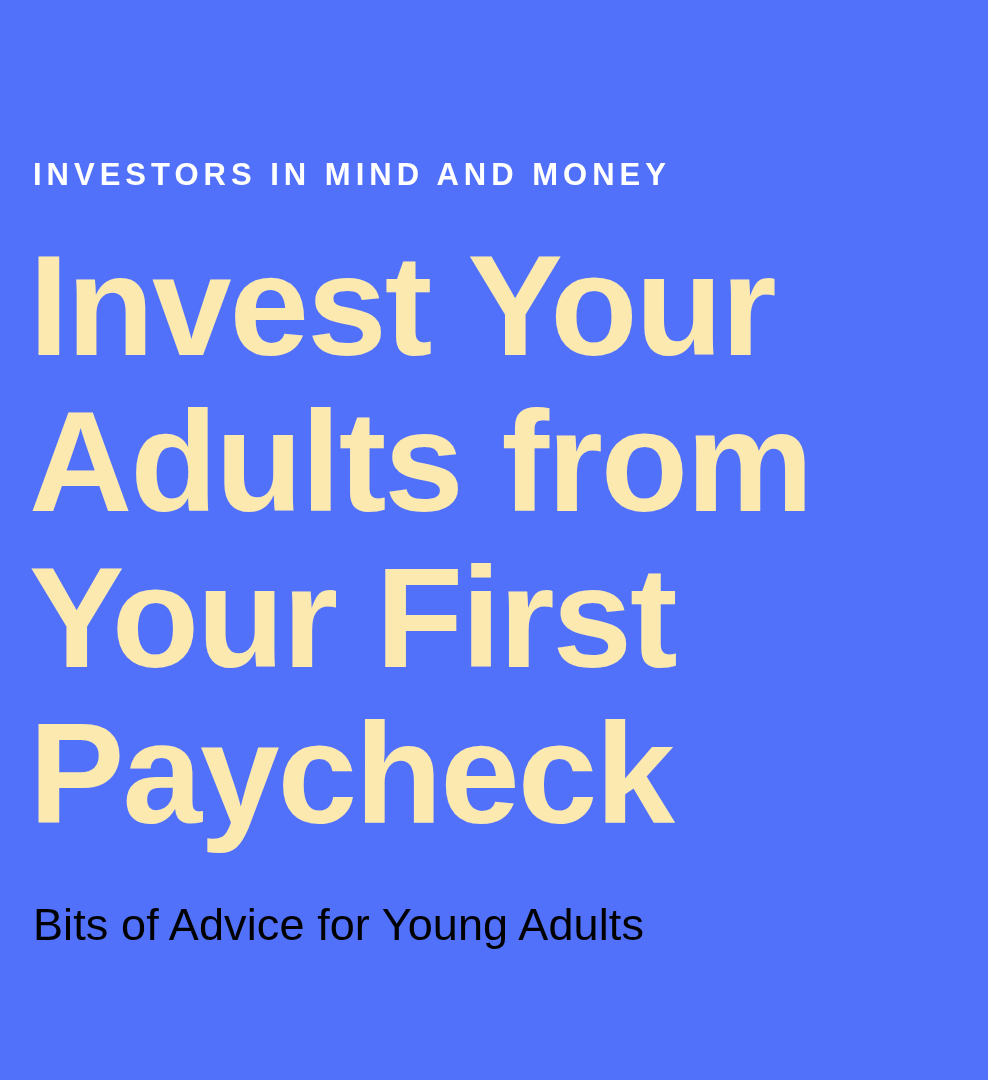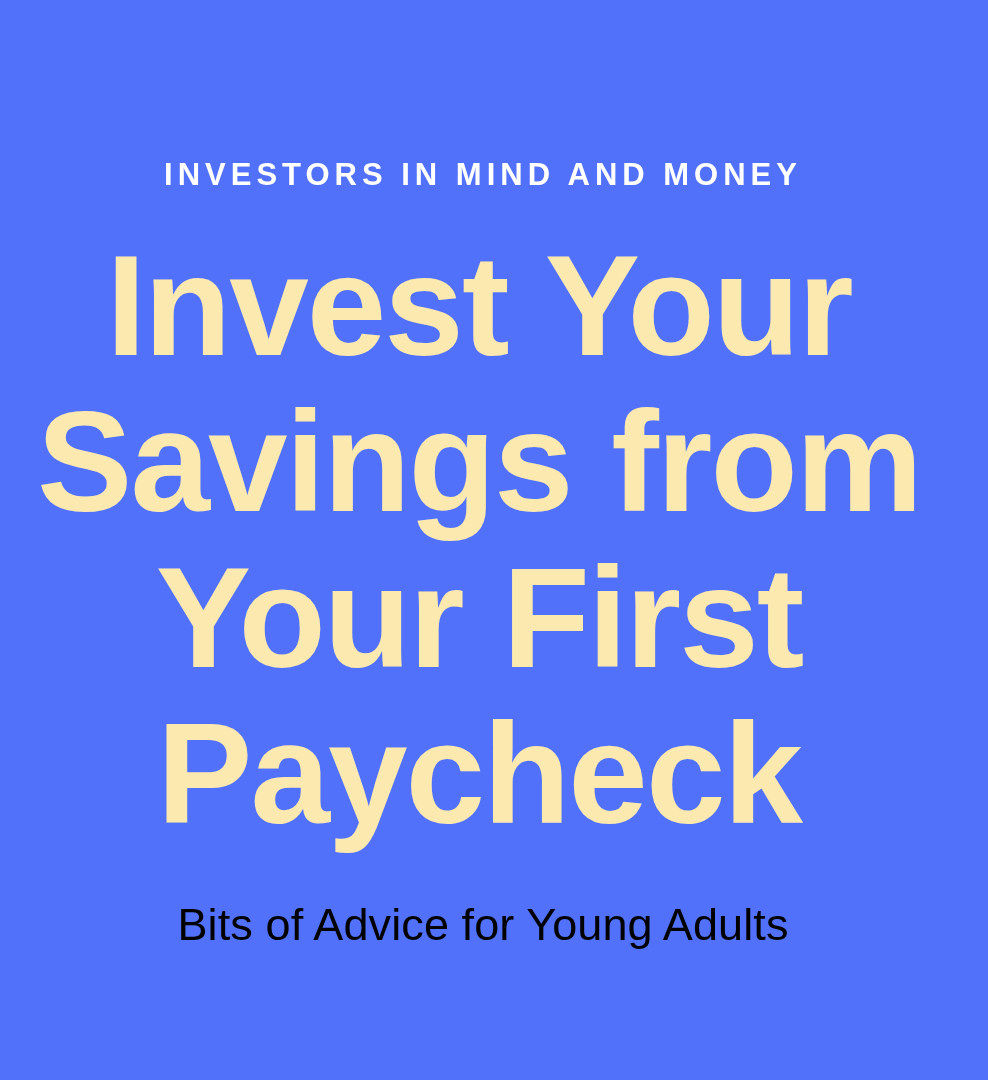--- a/index.html
+++ b/index.html
@@ -1,16 +1,16 @@
 <!DOCTYPE html>
 <html><head>
 <meta charset="utf-8">
 <title>Invest Your Savings from Your First Paycheck</title>
 <style>
-  * { margin: 0; padding: 0; box-sizing: border-box; text-align: center; }
+  * { margin: 0; padding: 0; box-sizing: border-box; }
 
   html, body {
     width: 988px;
     height: 1080px;
     overflow: hidden;
   }
 
   body {
     background: #5271fb;
     font-family: "Liberation Sans", sans-serif;
@@ -80,18 +80,18 @@
   }
 </style>
 </head>
 <body>
 
 <div class="poster">
   <div class="poster-inner">
 
     <div class="eyebrow">INVESTORS IN MIND AND MONEY</div>
 
-    <h1 class="headline">Invest Your Savings from Your First Paycheck</h1>
+    <h1 class="headline">Invest Your Adults from Your First Paycheck</h1>
 
     <div class="subtitle">Bits of Advice for Young Adults</div>
 
   </div>
 </div>
 
 </body></html>

